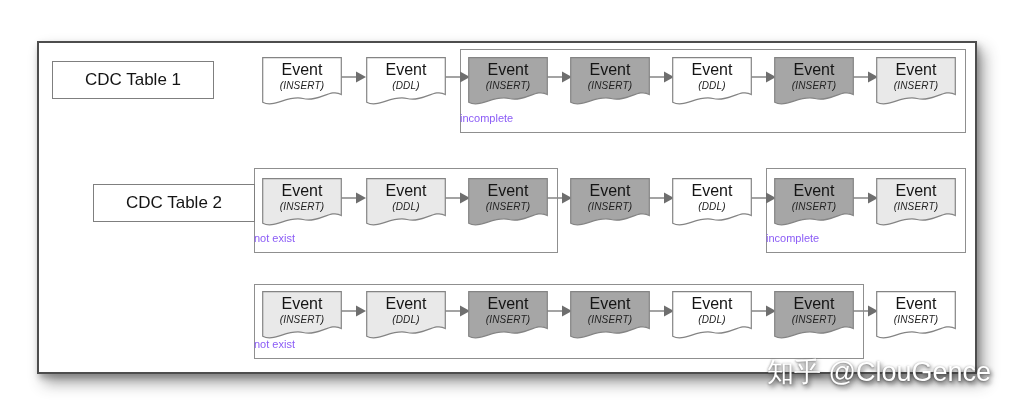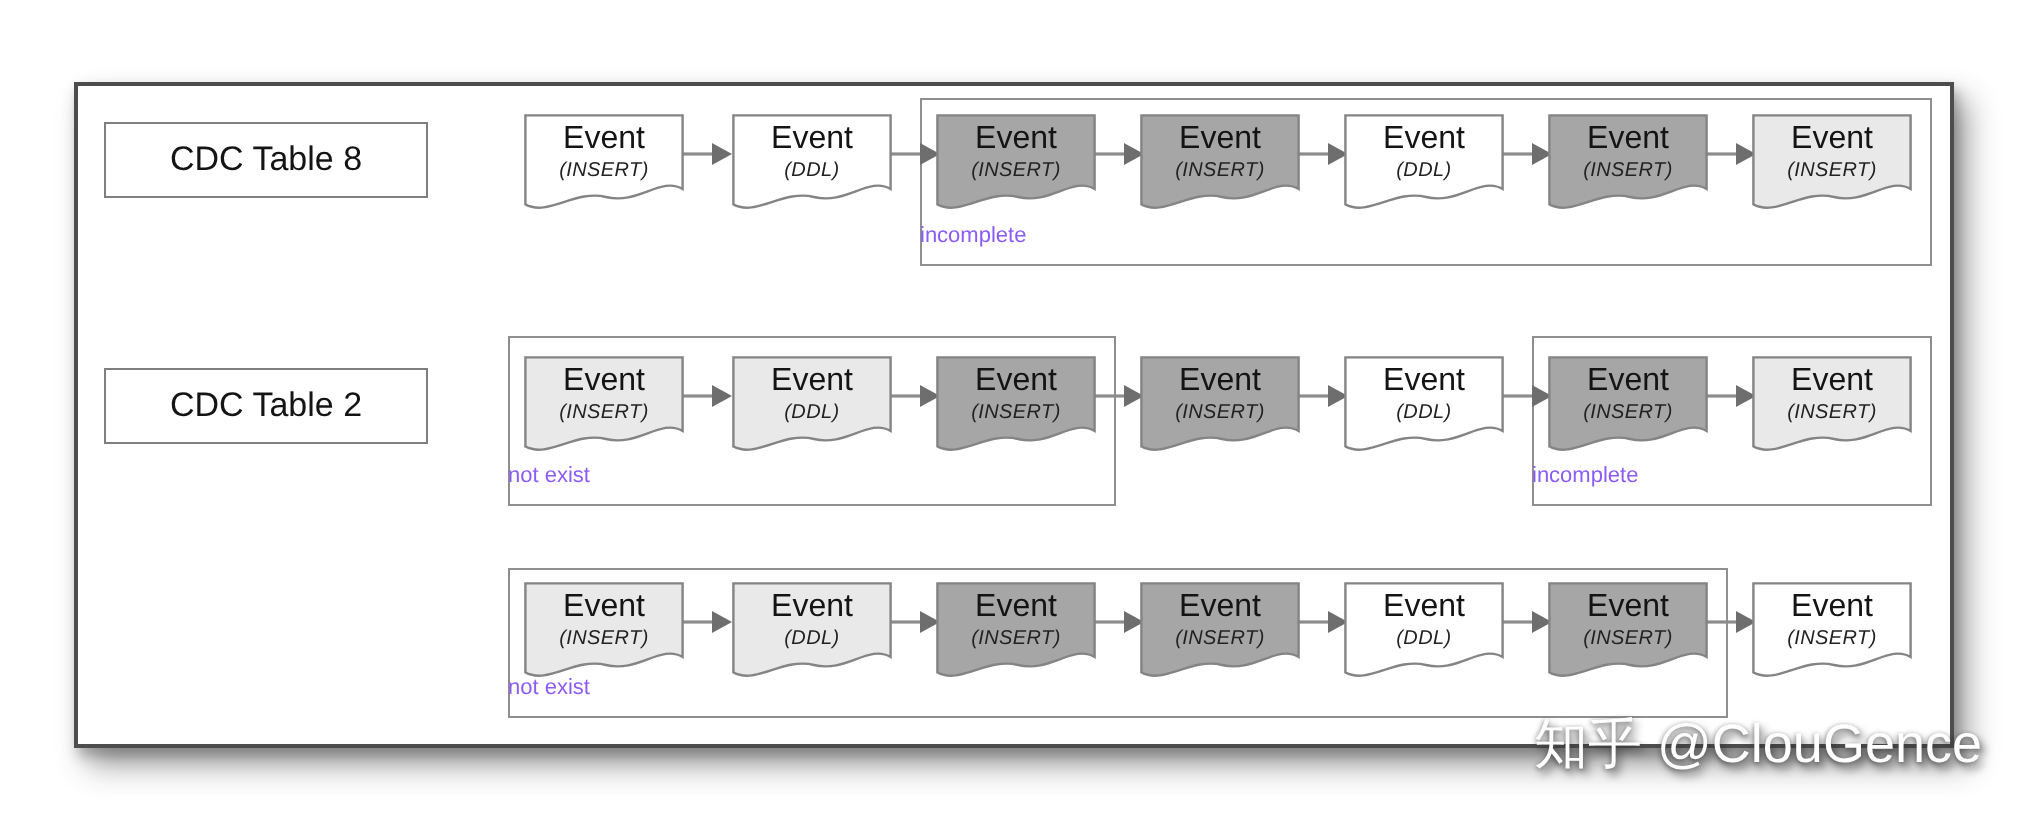--- a/index.html
+++ b/index.html
@@ -45,21 +45,21 @@
     text-shadow:2px 3px 4px rgba(40,40,40,.65), 0 1px 2px rgba(70,70,70,.45), -1px 0 2px rgba(90,90,90,.25);
   }
 </style>
 </head>
 <body>
 
 <div class="stage" id="stage">
   <div class="frame"></div>
   <div class="watermark">知乎 @ClouGence</div>
 <div class="table-box" style="top: 61px;">
-      <span>CDC Table 8</span>
+      <span>CDC Table 1</span>
     </div>
     <div class="group-box" style="left: 460px; top: 49px; width: 504px; height: 82px;"></div>
     <div class="group-label" style="left: 460px; width: 504px; top: 107px;">incomplete</div>
     <div class="event" style="left: 262px; top: 57px;">
       <svg width="80" height="50" viewBox="0 0 80 50">
         <path d="M0.7 0.7 L79.3 0.7 L79.3 37.5 C68.5 31 57 45.5 41 41.5 C25.5 37.6 12 51.5 0.7 45.2 Z" fill="#ffffff" stroke="#848484" stroke-width="1.2"></path>
       </svg>
       <div class="ev-title">Event</div>
       <div class="ev-sub">(INSERT)</div>
     </div>
@@ -122,21 +122,21 @@
         <line x1="0" y1="7" x2="16" y2="7" stroke="#8c8c8c" stroke-width="1.6"></line>
         <polygon points="15,1.5 25,7 15,12.5" fill="#6e6e6e"></polygon>
       </svg></div>
     <div class="event" style="left: 876px; top: 57px;">
       <svg width="80" height="50" viewBox="0 0 80 50">
         <path d="M0.7 0.7 L79.3 0.7 L79.3 37.5 C68.5 31 57 45.5 41 41.5 C25.5 37.6 12 51.5 0.7 45.2 Z" fill="#e9e9e9" stroke="#848484" stroke-width="1.2"></path>
       </svg>
       <div class="ev-title">Event</div>
       <div class="ev-sub">(INSERT)</div>
     </div>
-    <div class="table-box" style="top: 184px;">
+    <div class="table-box" style="top: 184px; margin-left: 41px;">
       <span>CDC Table 2</span>
     </div>
     <div class="group-box" style="left: 254px; top: 168px; width: 302px; height: 83px;"></div>
     <div class="group-label" style="left: 254px; width: 302px; top: 227px;">not exist</div>
     <div class="group-box" style="left: 766px; top: 168px; width: 198px; height: 83px;"></div>
     <div class="group-label" style="left: 766px; width: 198px; top: 227px;">incomplete</div>
     <div class="event" style="left: 262px; top: 178px;">
       <svg width="80" height="50" viewBox="0 0 80 50">
         <path d="M0.7 0.7 L79.3 0.7 L79.3 37.5 C68.5 31 57 45.5 41 41.5 C25.5 37.6 12 51.5 0.7 45.2 Z" fill="#e9e9e9" stroke="#848484" stroke-width="1.2"></path>
       </svg>

